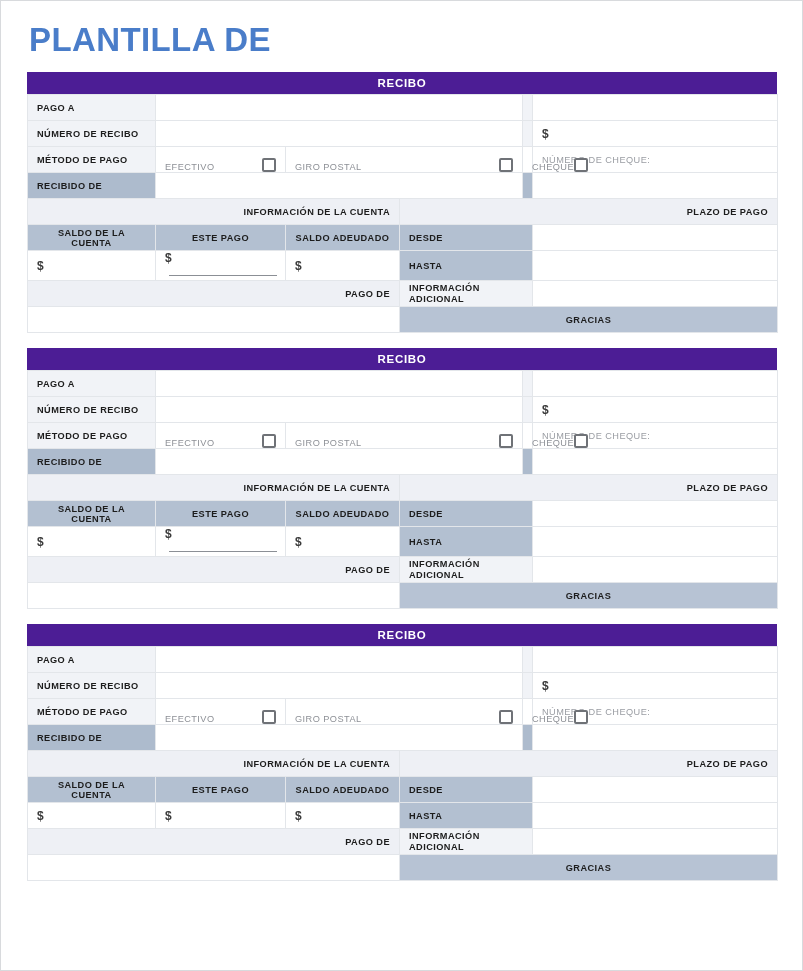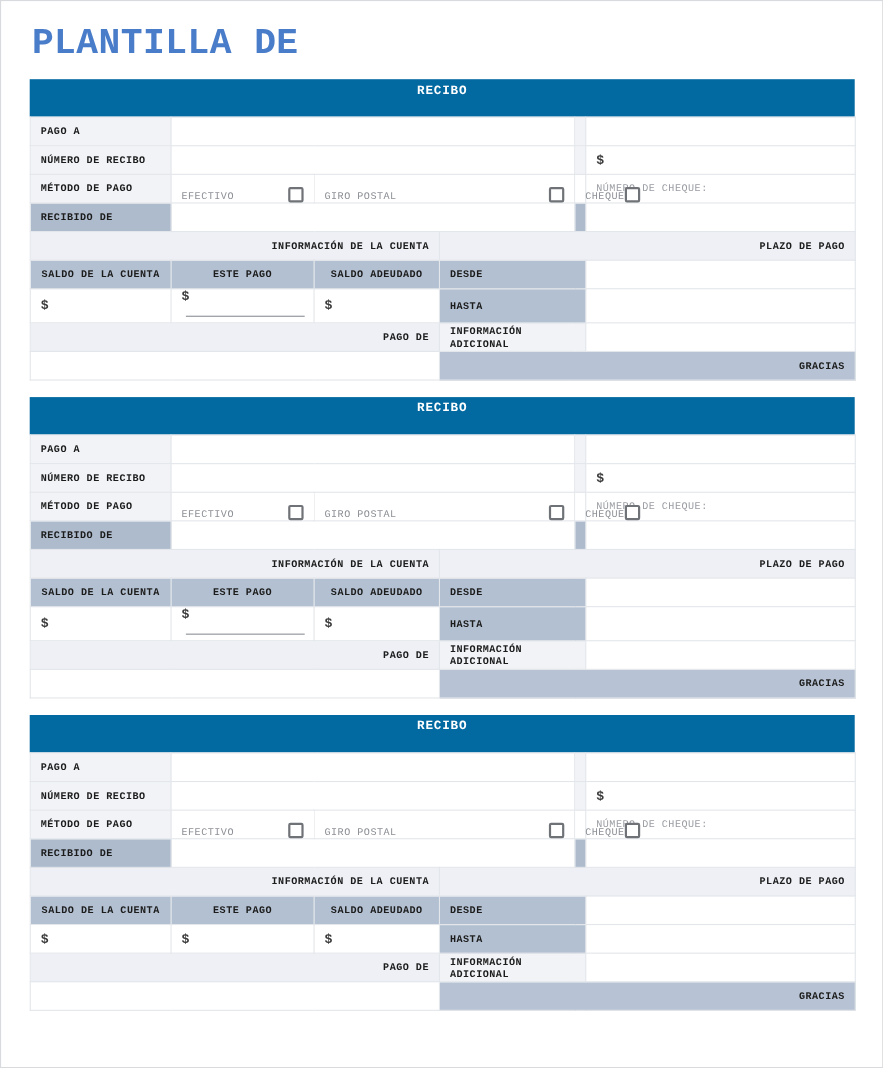--- a/index.html
+++ b/index.html
@@ -11,21 +11,20 @@
     font-family: "Liberation Sans", sans-serif;
     overflow: hidden;
   }
 
   .page {
     position: relative;
     width: 803px;
     height: 971px;
     border: 1px solid #d8dadd;
     background: #ffffff;
-    font-family: Liberation Mono, monospace;
   }
 
   
   .title-block {
     padding: 18px 0 0 28px;
   }
   .title-line {
     color: #4a7dc9;
     font-size: 33px;
     font-weight: bold;
@@ -38,28 +37,28 @@
   .receipts {
     padding: 11px 26px 0 26px;
   }
   .receipt {
     width: 750px;
     margin-bottom: 15px;
     background: #ffffff;
   }
 
   .rc-header {
-    background: #0369a1;
+    background: #4c1d95;
     color: #ffffff;
     font-size: 11.5px;
     font-weight: bold;
     letter-spacing: 0.7px;
     text-align: center;
     padding: 6px 0 10px 0;
-    height: 34px;
+    height: 22px;
     line-height: 10px;
   }
 
   table.rc-table {
     width: 100%;
     border-collapse: collapse;
     table-layout: fixed;
   }
   table.rc-table td {
     border: 1px solid #e3e6ea;
@@ -73,21 +72,21 @@
     background: #ffffff;
   }
 
   
   .lbl-light   { background: #f1f3f7 !important; }
   .lbl-blue    { background: #adbbcd !important; }
   .lbl-blue2   { background: #b3c0d1 !important; }
   .val         { background: #ffffff !important; font-weight: bold; }
   .sec-light   { background: #eef0f5 !important; text-align: right; }
   .sec-blue    { background: #b3c0d1 !important; text-align: center; }
-  .gracias     { background: #b7c3d4 !important; text-align: right;
+  .gracias     { background: #b7c3d4 !important; text-align: center;
                  font-size: 13px; font-weight: bold; letter-spacing: 0.8px;
                  color: #111111; }
 
   .money {
     font-size: 12px;
     font-weight: bold;
     color: #3a3a3a;
   }
   .money-underline {
     display: inline-block;

